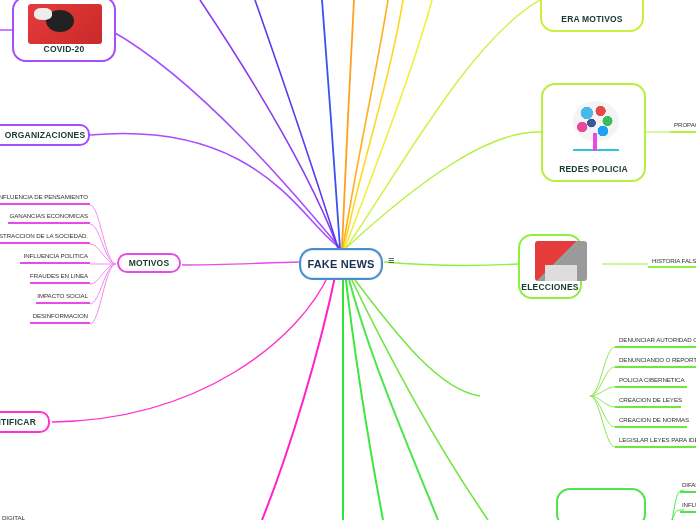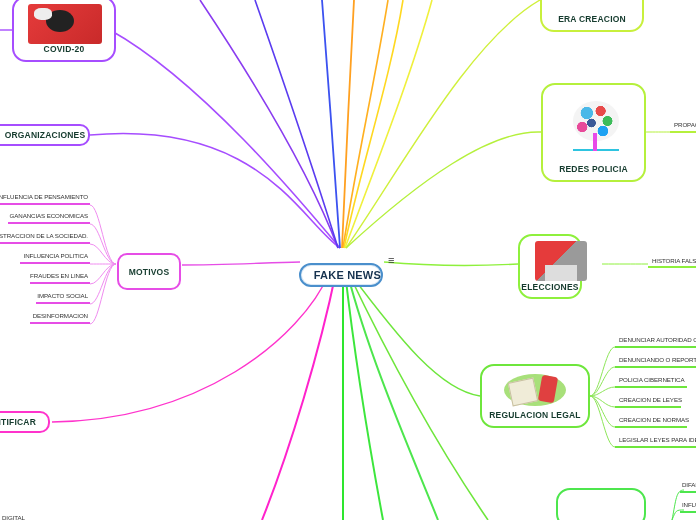--- a/index.html
+++ b/index.html
@@ -65,38 +65,38 @@
 
   <path d="M640 132 C 660 132, 665 132, 696 132" stroke="#b5f03c" stroke-width="1" fill="none"></path>
   <path d="M602 264 C 620 264, 630 264, 648 264" stroke="#8ef03c" stroke-width="1" fill="none"></path>
 
   <path d="M672 520 C 676 500, 676 490, 684 490" stroke="#4de64d" stroke-width="1" fill="none"></path>
   <path d="M672 520 C 676 510, 676 510, 684 510" stroke="#4de64d" stroke-width="1" fill="none"></path>
 
   <path d="M0 30 L 12 30" stroke="#a64dff" stroke-width="1.4" fill="none"></path>
 </svg>
 
-<div class="node central" style="left:299px; top:263px; width:84px; height:24px;align-items:flex-end;">
+<div class="node central" style="left:299px; top:248px; width:84px; height:32px;">
   <span class="label">FAKE NEWS</span>
 </div>
 <span class="menu-icon" style="left:388px; top:254px;">≡</span>
 
 <div class="node" style="left:12px; top:-4px; width:104px; height:66px; border-color:#a64dff; justify-content:flex-end; padding-bottom:6px;">
   <div class="img" style="position:absolute; left:14px; top:6px; width:74px; height:40px; background:linear-gradient(135deg,#e53b3b,#c92a2a);">
     <div style="position:absolute; left:18px; top:6px; width:28px; height:22px; background:#222; border-radius:50%;"></div>
     <div style="position:absolute; left:6px; top:4px; width:18px; height:12px; background:#eee; border-radius:40%;"></div>
   </div>
   <span class="label">COVID-20</span>
 </div>
 
 <div class="node" style="left:-10px; top:124px; width:100px; height:22px; border-color:#a64dff; border-radius:10px;">
   <span class="label" style="padding-left:10px;">ORGANIZACIONES</span>
 </div>
 
-<div class="node" style="left:117px; top:253px; width:64px; height:37px; border-color:#e64de6; border-radius:10px;">
+<div class="node" style="left:117px; top:253px; width:64px; height:20px; border-color:#e64de6; border-radius:10px;">
   <span class="label">MOTIVOS</span>
 </div>
 
 <div>
   <span class="leaf" style="right:608px; top:193px;">INFLUENCIA DE PENSAMIENTO</span>
   <div class="leaf-line" style="left:0px; top:203px; width:90px; background:#e64de6;"></div>
   <span class="leaf" style="right:608px; top:212px;">GANANCIAS ECONOMICAS</span>
   <div class="leaf-line" style="left:8px; top:222px; width:82px; background:#e64de6;"></div>
   <span class="leaf" style="right:608px; top:232px;">DISTRACCION DE LA SOCIEDAD.</span>
   <div class="leaf-line" style="left:0px; top:242px; width:90px; background:#e64de6;"></div>
@@ -109,21 +109,21 @@
   <span class="leaf" style="right:608px; top:312px;">DESINFORMACION</span>
   <div class="leaf-line" style="left:30px; top:322px; width:60px; background:#e64de6;"></div>
 </div>
 
 <div class="node" style="left:-50px; top:411px; width:100px; height:22px; border-color:#ff33cc; border-radius:10px; align-items:flex-end; padding-right:12px;">
   <span class="label">IDENTIFICAR</span>
 </div>
 
 <div class="node" style="left:540px; top:-20px; width:104px; height:52px; border-color:#c8f03c; justify-content:flex-end; padding-bottom:6px;">
 
-  <span class="label">ERA CREACION</span>
+  <span class="label">ERA MOTIVOS</span>
 </div>
 
 <div class="node" style="left:541px; top:83px; width:105px; height:99px; border-color:#b5f03c; justify-content:flex-end; padding-bottom:6px;">
   <div style="position:absolute; left:26px; top:14px; width:52px; height:54px;">
     <div style="position:absolute; left:4px; top:2px; width:46px; height:40px; border-radius:50%; background:radial-gradient(circle at 30% 30%, #4ab8e8 0 14%, transparent 15%), radial-gradient(circle at 60% 25%, #e84a4a 0 12%, transparent 13%), radial-gradient(circle at 75% 50%, #3cbc5a 0 12%, transparent 13%), radial-gradient(circle at 40% 55%, #3b5998 0 12%, transparent 13%), radial-gradient(circle at 20% 65%, #e84a9a 0 11%, transparent 12%), radial-gradient(circle at 65% 75%, #1da1f2 0 12%, transparent 13%), #f4f4f4;"></div>
     <div style="position:absolute; left:4px; top:50px; width:46px; height:2px; background:#2ec4e0;"></div>
     <div style="position:absolute; left:24px; top:34px; width:4px; height:18px; background:#e84ae8;"></div>
   </div>
   <span class="label">REDES POLICIA</span>
 </div>
@@ -132,27 +132,20 @@
 
 <div class="node" style="left:518px; top:234px; width:64px; height:65px; border-color:#8ef03c; justify-content:flex-end; padding-bottom:5px;align-items:center;">
   <div class="img" style="position:absolute; left:15px; top:5px; width:52px; height:40px; background:linear-gradient(135deg,#e53b3b 0 45%, #9a9a9a 45% 100%);">
     <div style="position:absolute; left:10px; top:24px; width:32px; height:16px; background:#ddd;"></div>
   </div>
   <span class="label">ELECCIONES</span>
 </div>
 <span class="leaf" style="left:652px; top:257px;">HISTORIA FALSA</span>
 <div class="leaf-line" style="left:648px; top:266px; width:48px; background:#8ef03c;"></div>
 
-<div class="node" style="left:480px; top:364px; width:110px; height:64px; border-color:#6ee63c; justify-content:flex-end; padding-bottom:6px;">
-  <div style="position:absolute; left:22px; top:8px; width:62px; height:32px; border-radius:50%; background:#a8e07a;">
-    <div style="position:absolute; left:6px; top:6px; width:24px; height:22px; background:#f0ecd8; transform:rotate(-12deg); border:1px solid #c8c0a0;"></div>
-    <div style="position:absolute; left:36px; top:2px; width:16px; height:26px; background:#e04040; border-radius:3px; transform:rotate(10deg);"></div>
-  </div>
-  <span class="label">REGULACION LEGAL</span>
-</div>
 <div>
   <span class="leaf" style="left:619px; top:336px;">DENUNCIAR AUTORIDAD C</span>
   <div class="leaf-line" style="left:615px; top:346px; width:81px; background:#6ee63c;"></div>
   <span class="leaf" style="left:619px; top:356px;">DENUNCIANDO O REPORTA</span>
   <div class="leaf-line" style="left:615px; top:366px; width:81px; background:#6ee63c;"></div>
   <span class="leaf" style="left:619px; top:376px;">POLICIA CIBERNETICA</span>
   <div class="leaf-line" style="left:615px; top:386px; width:72px; background:#6ee63c;"></div>
   <span class="leaf" style="left:619px; top:396px;">CREACION DE LEYES</span>
   <div class="leaf-line" style="left:615px; top:406px; width:66px; background:#6ee63c;"></div>
   <span class="leaf" style="left:619px; top:416px;">CREACION DE NORMAS</span>

